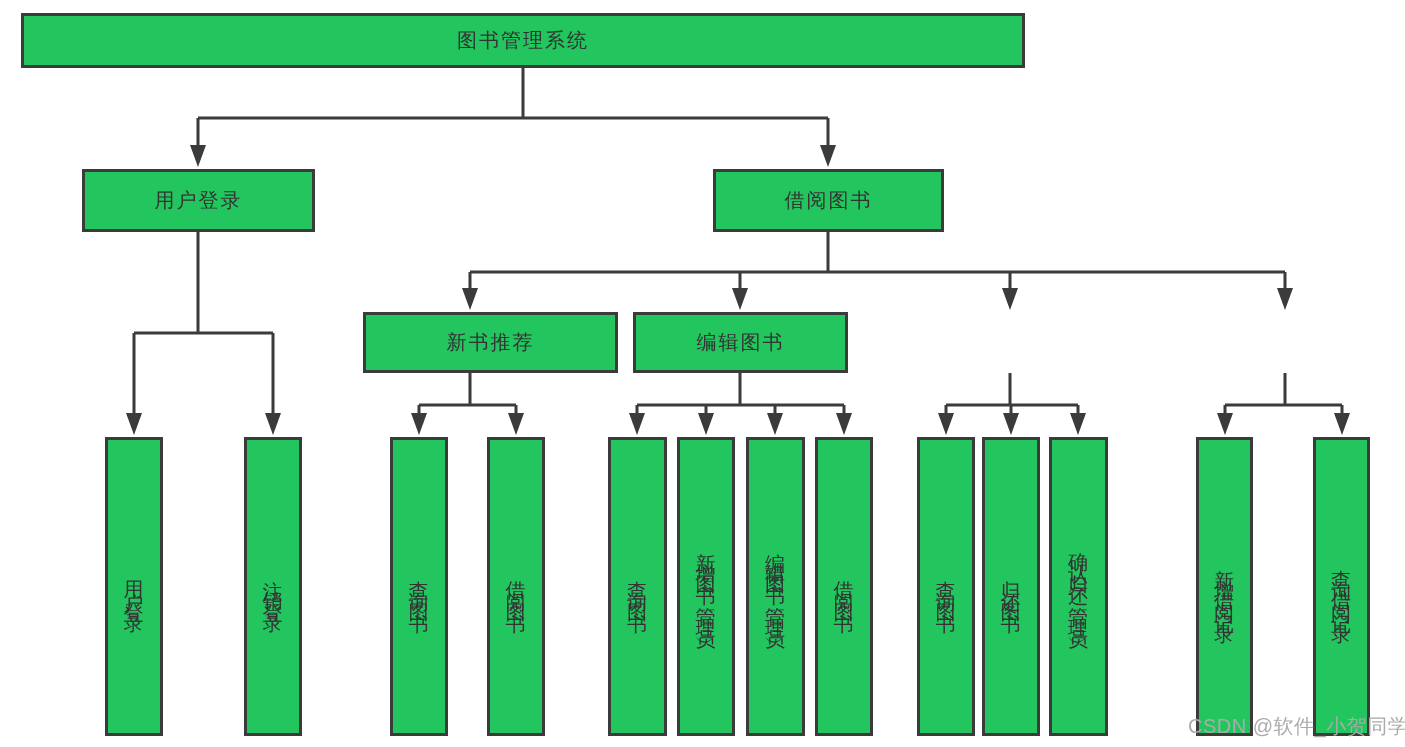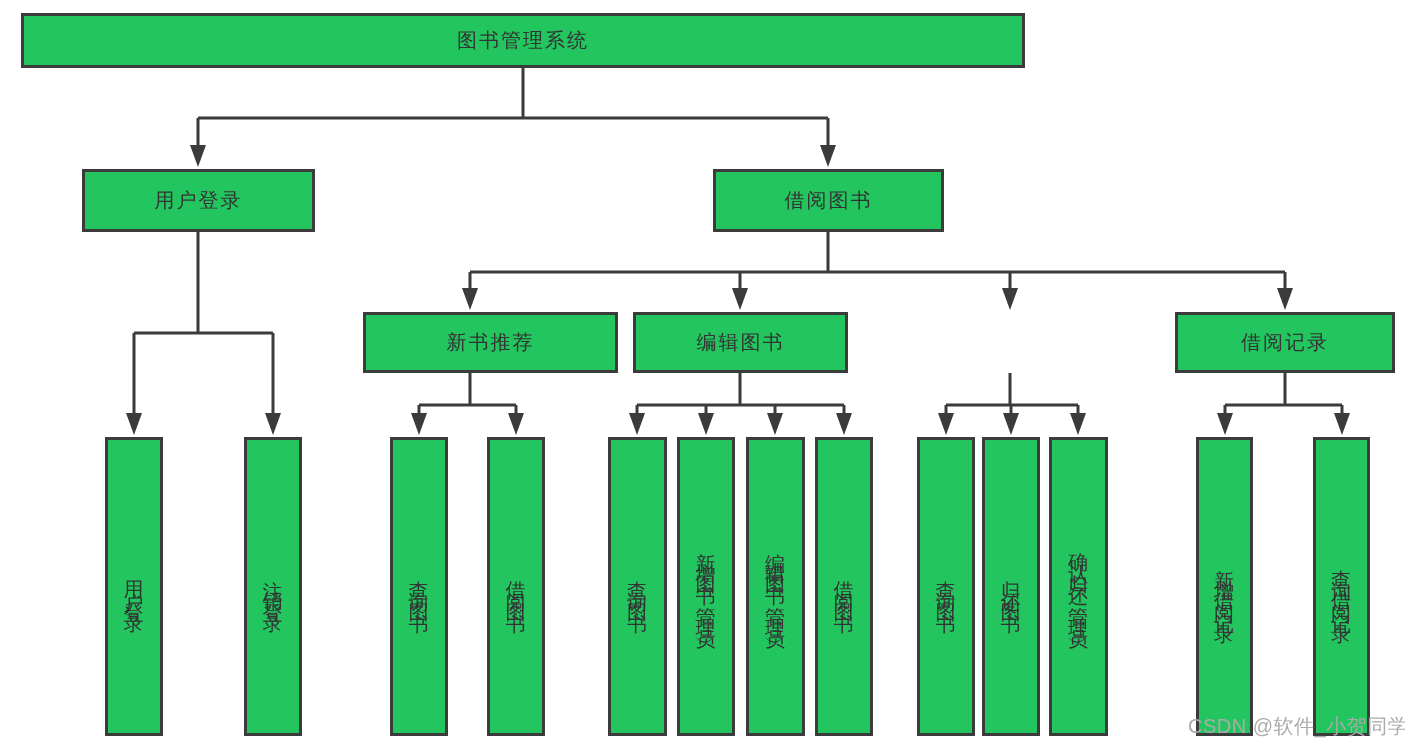--- a/index.html
+++ b/index.html
@@ -111,23 +111,20 @@
   <div class="node" style="left:713px; top:169px; width:231px; height:63px;">
     <span>借阅图书</span>
   </div>
 
   <div class="node" style="left:363px; top:312px; width:255px; height:61px;">
     <span>新书推荐</span>
   </div>
   <div class="node" style="left:633px; top:312px; width:215px; height:61px;">
     <span>编辑图书</span>
   </div>
-  <div class="node" style="left:1175px; top:312px; width:220px; height:61px;">
-    <span>借阅记录</span>
-  </div>
 
   <div class="node leaf" style="left:105px; top:437px; width:58px; height:299px;">
     <span class="vtext">用户登录</span>
   </div>
   <div class="node leaf" style="left:244px; top:437px; width:58px; height:299px;">
     <span class="vtext">注销登录</span>
   </div>
 
   <div class="node leaf" style="left:390px; top:437px; width:58px; height:299px;">
     <span class="vtext">查询图书</span>

